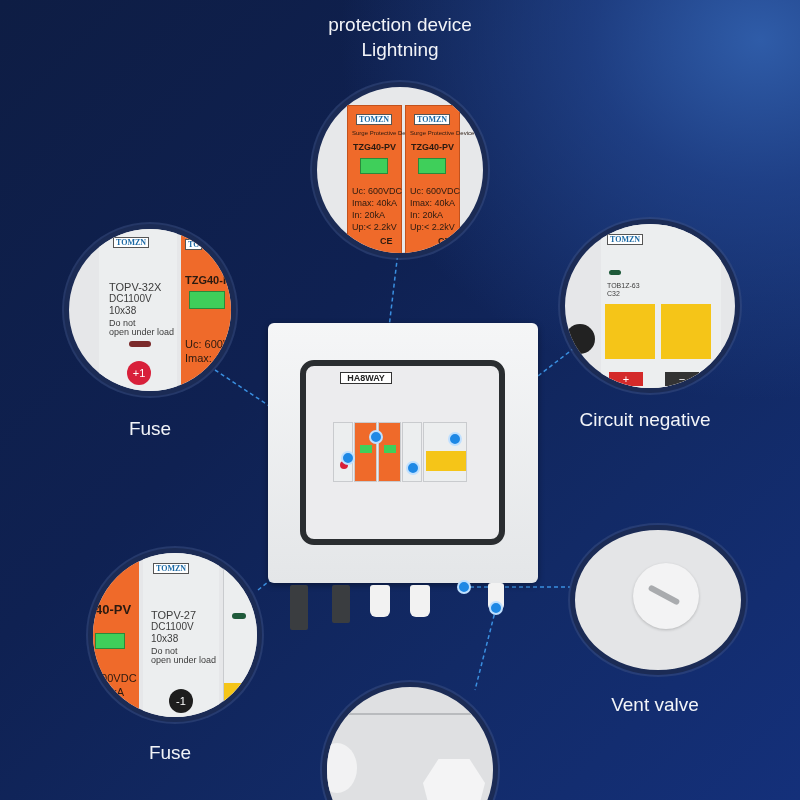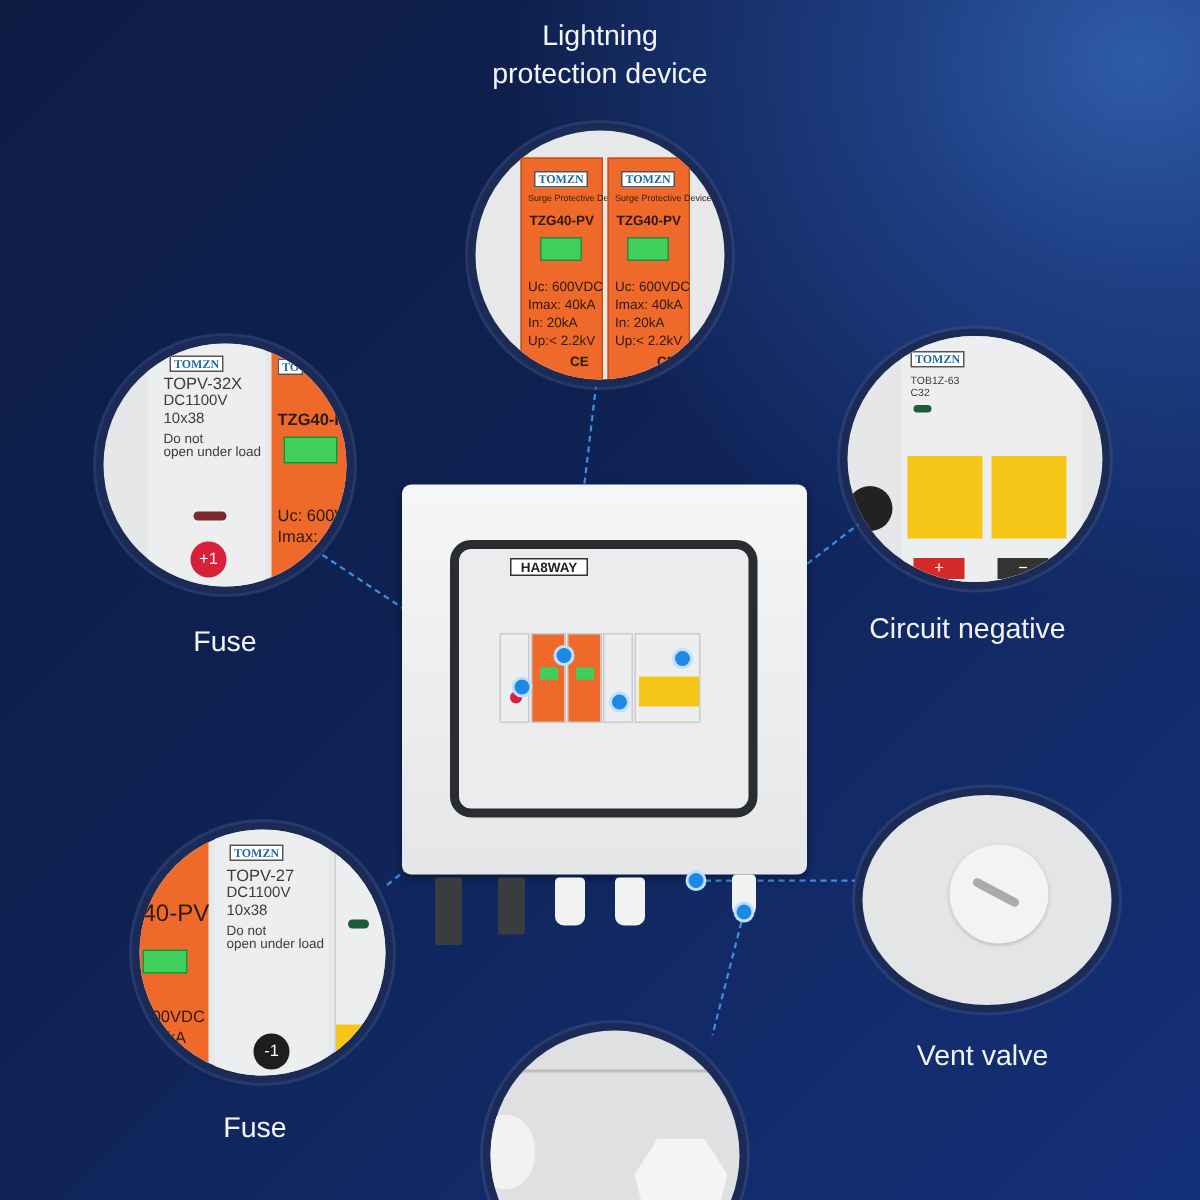--- a/index.html
+++ b/index.html
@@ -28,42 +28,42 @@
   .gasket{position:absolute;left:300px;top:360px;width:205px;height:185px;border:6px solid #2a2d30;border-radius:14px;background:#ececee;}
   .brand-tag{position:absolute;left:340px;top:372px;width:52px;height:12px;border:1px solid #333;background:#fff;font-size:9px;line-height:10px;text-align:center;font-weight:bold;color:#222;}
   .rail{position:absolute;left:333px;top:422px;width:140px;height:60px;}
   .mod{position:absolute;top:0;height:60px;border:1px solid #c9cbce;}
   .gland{position:absolute;top:585px;width:20px;height:32px;background:#f2f2f2;border-radius:3px 3px 6px 6px;}
   .mc4{position:absolute;top:585px;width:18px;height:45px;background:#3a3d40;border-radius:2px;}
 
   
   .orange{background:#ef6a2a;}
   .white-mod{background:#eceeef;}
-  .txt{position:absolute;color:#3c3c3c;font-size:9px;line-height:10px;white-space:nowrap;}
+  .txt{position:absolute;color:#3c3c3c;font-size:9px;line-height:10px;white-space:nowrap;margin-top:31px;}
   .txt-w{position:absolute;color:#2b1a10;font-size:9px;line-height:10px;white-space:nowrap;}
   .green-win{position:absolute;background:#3fcf5a;border:1px solid #2a8a3a;}
   .tomzn{position:absolute;border:1px solid #555;font-size:8px;font-weight:bold;color:#1d6aa5;background:#fff;padding:0 2px;font-family:"Liberation Serif",serif;}
 </style>
 </head>
 <body>
 
 <svg class="lines">
   <g stroke="#3a8fe0" stroke-width="1.5" stroke-dasharray="4,3" fill="none">
     <line x1="400" y1="235" x2="376" y2="437"></line>
     <line x1="215" y1="370" x2="348" y2="458"></line>
     <line x1="630" y1="305" x2="455" y2="440"></line>
     <line x1="258" y1="590" x2="412" y2="468"></line>
     <line x1="470" y1="587" x2="570" y2="587"></line>
     <line x1="496" y1="608" x2="475" y2="690"></line>
   </g>
 </svg>
 
 <div class="label" style="left:300px;top:12px;width:200px;">
+  <div>protection device</div>
   <div>Lightning</div>
-  <div>protection device</div>
 </div>
 
 <div class="circle" style="left:312px;top:82px;width:176px;height:176px;background:#e7e8ea;">
   <div class="orange" style="position:absolute;left:30px;top:18px;width:55px;height:150px;border:1px solid #c2511c;">
     <div class="tomzn" style="left:8px;top:8px;">TOMZN</div>
     <div class="txt-w" style="left:4px;top:22px;font-size:6px;">Surge Protective Device</div>
     <div class="txt-w" style="left:5px;top:36px;font-weight:bold;">TZG40-PV</div>
     <div class="green-win" style="left:12px;top:52px;width:28px;height:16px;"></div>
     <div class="txt-w" style="left:4px;top:80px;">Uc: 600VDC</div>
     <div class="txt-w" style="left:4px;top:92px;">Imax: 40kA</div>
@@ -152,21 +152,21 @@
 
 <div class="dot" style="left:369px;top:430px;"></div>
 <div class="dot" style="left:341px;top:451px;"></div>
 <div class="dot" style="left:448px;top:432px;"></div>
 <div class="dot" style="left:406px;top:461px;"></div>
 <div class="dot" style="left:457px;top:580px;"></div>
 <div class="dot" style="left:489px;top:601px;"></div>
 
 <div class="circle" style="left:88px;top:548px;width:174px;height:174px;">
   <div class="orange" style="position:absolute;left:0;top:0;width:46px;height:174px;">
-    <div class="txt-w" style="left:2px;top:52px;font-weight:normal;font-size:16px;">40-PV</div>
+    <div class="txt-w" style="left:2px;top:52px;font-weight:bold;font-size:13px;">40-PV</div>
     <div class="green-win" style="left:2px;top:80px;width:30px;height:16px;"></div>
     <div class="txt-w" style="left:2px;top:120px;font-size:11px;text-align:center;">600VDC</div>
     <div class="txt-w" style="left:6px;top:134px;font-size:11px;">40kA</div>
   </div>
   <div class="white-mod" style="position:absolute;left:50px;top:0;width:76px;height:174px;">
     <div class="tomzn" style="left:10px;top:10px;">TOMZN</div>
     <div class="txt" style="left:8px;top:26px;font-size:11px;">TOPV-27</div>
     <div class="txt" style="left:8px;top:38px;font-size:10px;">DC1100V</div>
     <div class="txt" style="left:8px;top:50px;font-size:10px;">10x38</div>
     <div class="txt" style="left:8px;top:62px;">Do not</div>

